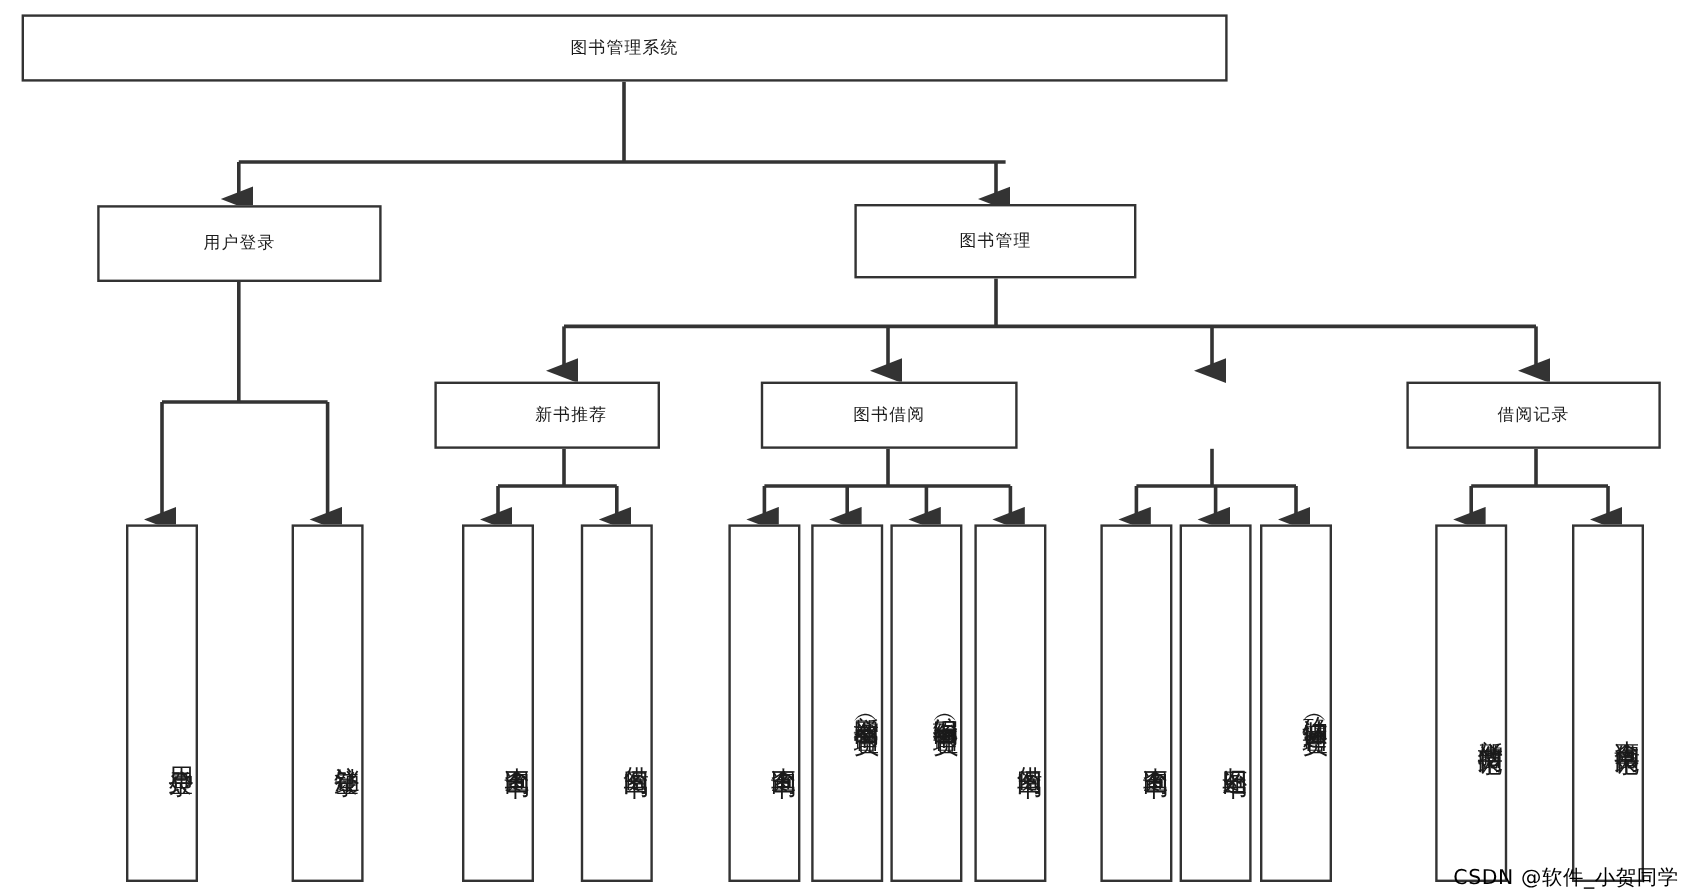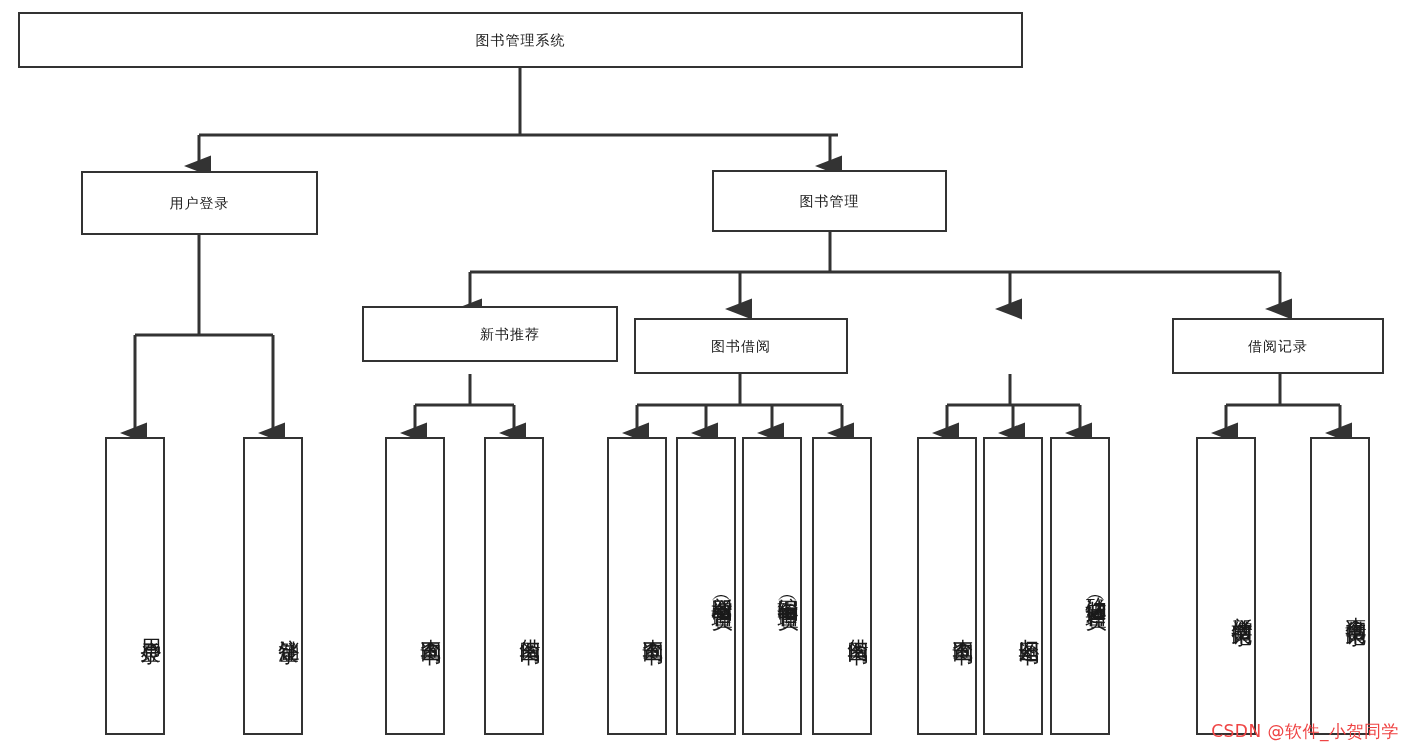--- a/index.html
+++ b/index.html
@@ -50,21 +50,21 @@
   .node-label {
     display: block;
     line-height: 1.18;
     white-space: pre;
   }
   .watermark {
     position: absolute;
     right: 6px;
     bottom: 4px;
     font-size: 17px;
-    color: #ef4444;
+    color: #000000;
     letter-spacing: 0.5px;
     white-space: nowrap;
   }
 </style>
 </head>
 <body>
 
 <div id="canvas">
 
   <svg id="edges" viewBox="0 0 1405 747" xmlns="http://www.w3.org/2000/svg">
@@ -123,21 +123,21 @@
     <span class="node-label">图书管理系统</span>
   </div>
 
   <div class="node horiz" style="left:81px; top:171px; width:237px; height:64px;">
     <span class="node-label">用户登录</span>
   </div>
   <div class="node horiz" style="left:712px; top:170px; width:235px; height:62px;">
     <span class="node-label">图书管理</span>
   </div>
 
-  <div class="node horiz" style="left:362px; top:306px; width:256px; height:56px;padding-left:40px;">
+  <div class="node horiz" style="left:362px; top:318px; width:188px; height:56px;padding-left:40px;">
     <span class="node-label">新书推荐</span>
   </div>
   <div class="node horiz" style="left:634px; top:318px; width:214px; height:56px;">
     <span class="node-label">图书借阅</span>
   </div>
   <div class="node horiz" style="left:1172px; top:318px; width:212px; height:56px;">
     <span class="node-label">借阅记录</span>
   </div>
 
   <div class="node vert" style="left:105px; top:437px; width:60px; height:298px; padding-top:80px;">

